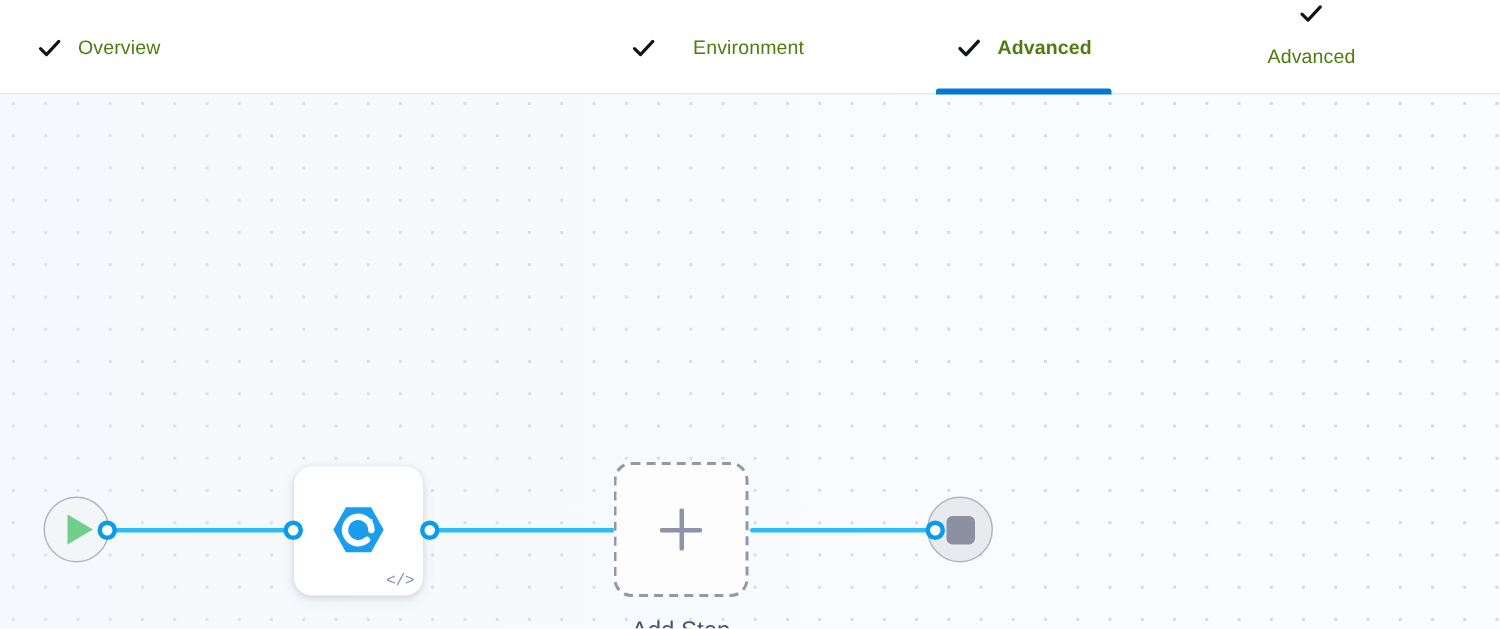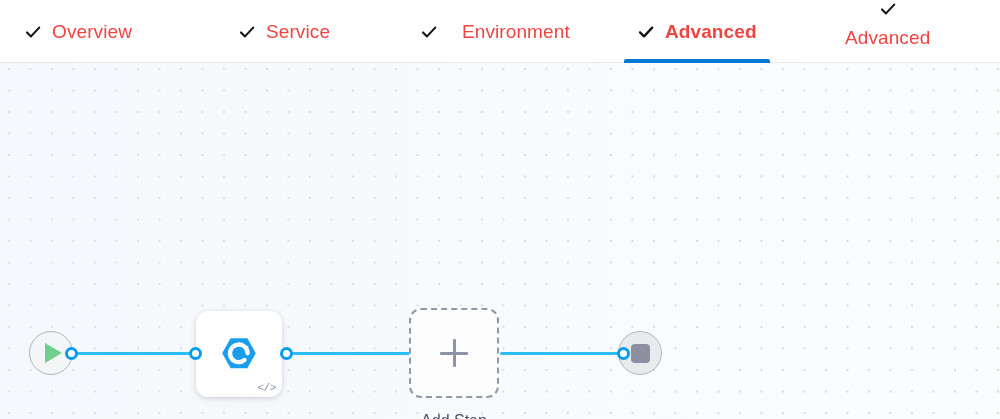--- a/index.html
+++ b/index.html
@@ -49,23 +49,23 @@
     display: inline-flex;
     align-items: center;
     justify-content: center;
     width: 18px;
     height: 18px;
     flex: 0 0 18px;
     color: #11141a;
   }
   .tab .check svg { display: block; }
   .tab .tab-label {
-    font-size: 19px;
+    font-size: 13px;
     line-height: 19px;
-    color: #ef4444;
+    color: #4d7c0f;
     letter-spacing: 0.1px;
   }
   .tab.active .tab-label { font-weight: bold; }
   .tab .underline {
     position: absolute;
     left: 0;
     right: 0;
     bottom: 0;
     height: 4px;
     background: #0278d5;
@@ -271,29 +271,20 @@
     <div class="tab" id="tab-overview">
       <span class="check">
         <svg width="18" height="18" viewBox="0 0 18 18" aria-hidden="true">
           <path d="M3 9.4 L7 13.4 L15.2 4.6" fill="none" stroke="currentColor" stroke-width="2.1" stroke-linecap="round" stroke-linejoin="round"></path>
         </svg>
       </span>
       <span class="tab-label">Overview</span>
 
     </div>
 
-    <div class="tab" id="tab-service">
-      <span class="check">
-        <svg width="18" height="18" viewBox="0 0 18 18" aria-hidden="true">
-          <path d="M3 9.4 L7 13.4 L15.2 4.6" fill="none" stroke="currentColor" stroke-width="2.1" stroke-linecap="round" stroke-linejoin="round"></path>
-        </svg>
-      </span>
-      <span class="tab-label">Service</span>
-
-    </div>
 
     <div class="tab" id="tab-environment">
       <span class="check">
         <svg width="18" height="18" viewBox="0 0 18 18" aria-hidden="true">
           <path d="M3 9.4 L7 13.4 L15.2 4.6" fill="none" stroke="currentColor" stroke-width="2.1" stroke-linecap="round" stroke-linejoin="round"></path>
         </svg>
       </span>
       <span class="tab-label">Environment</span>
 
     </div>

